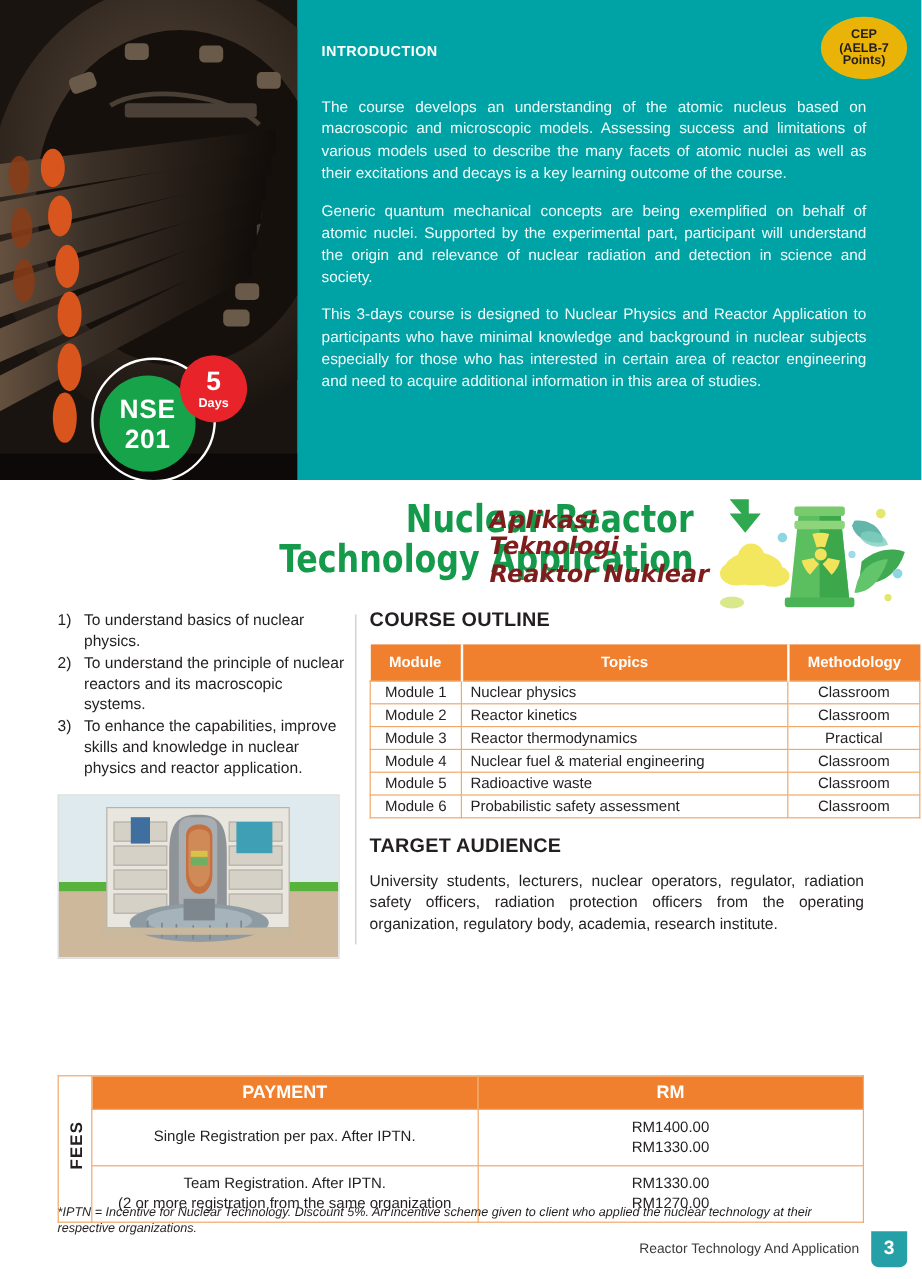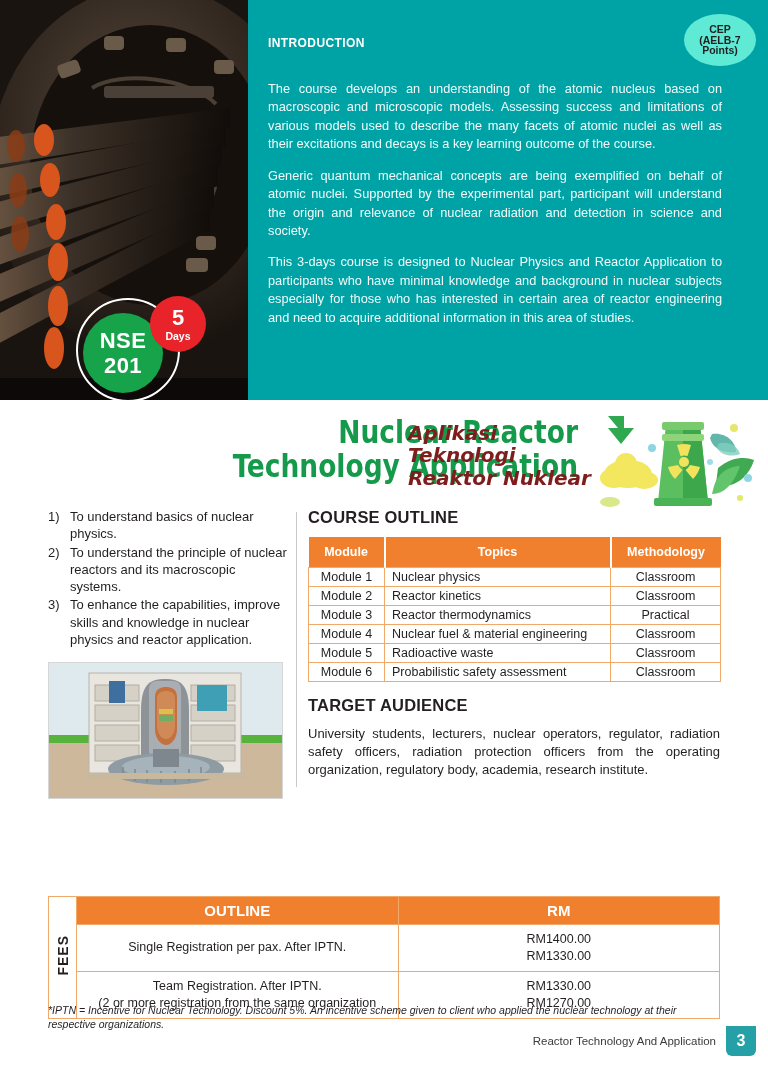--- a/index.html
+++ b/index.html
@@ -46,21 +46,21 @@
     font-size: 12.8px;
     line-height: 1.44;
     text-align: justify;
     margin-bottom: 13px;
     width: 454px;
   }
   .cep-badge {
     position: absolute;
     right: 12px; top: 14px;
     width: 72px; height: 52px;
-    background: #5eead4;
+    background: #eab308;
     border-radius: 50%;
     display: flex;
     flex-direction: column;
     align-items: center;
     justify-content: center;
     line-height: 1.04;
   }
   .cep-badge span {
     font-size: 10.5px;
     font-weight: bold;
@@ -206,21 +206,21 @@
     border: 1px solid #f0a969;
     font-size: 12.5px;
     padding: 2px 7px;
     color: #231f20;
     background: #fff;
   }
   td.c-mod { width: 76px; text-align: center; }
   td.c-top { width: 226px; text-align: left; }
   td.c-met { width: 110px; text-align: center; }
   .th-mod { width: 76px; }
-  .th-top { width: 226px; margin-top: 46px; }
+  .th-top { width: 272px; margin-top: 46px; }
   .th-met { width: 110px; }
 
   .ta-head { margin-top: 14px; }
   .ta-body {
     font-size: 13px;
     line-height: 1.37;
     text-align: justify;
     width: 412px;
   }
 
@@ -557,21 +557,21 @@
   <div class="ta-body">University students, lecturers, nuclear operators, regulator, radiation safety officers, radiation protection officers from the operating organization, regulatory body, academia, research institute.</div>
 </div>
 
 <div class="fees-wrap">
   <table class="fees">
     <tbody>
         <tr>
       <td class="fees-label" rowspan="3">
         <span>FEES</span>
       </td>
-      <th class="fh">OUTLINE</th>
+      <th class="fh">PAYMENT</th>
       <th class="fh">RM</th>
     </tr>
     <tr>
       <td class="fees-pay">Single Registration per pax. After IPTN.</td>
       <td class="fees-rm">
         <div>RM1400.00</div>
         <div>RM1330.00</div>
       </td>
     </tr>
     <tr>

